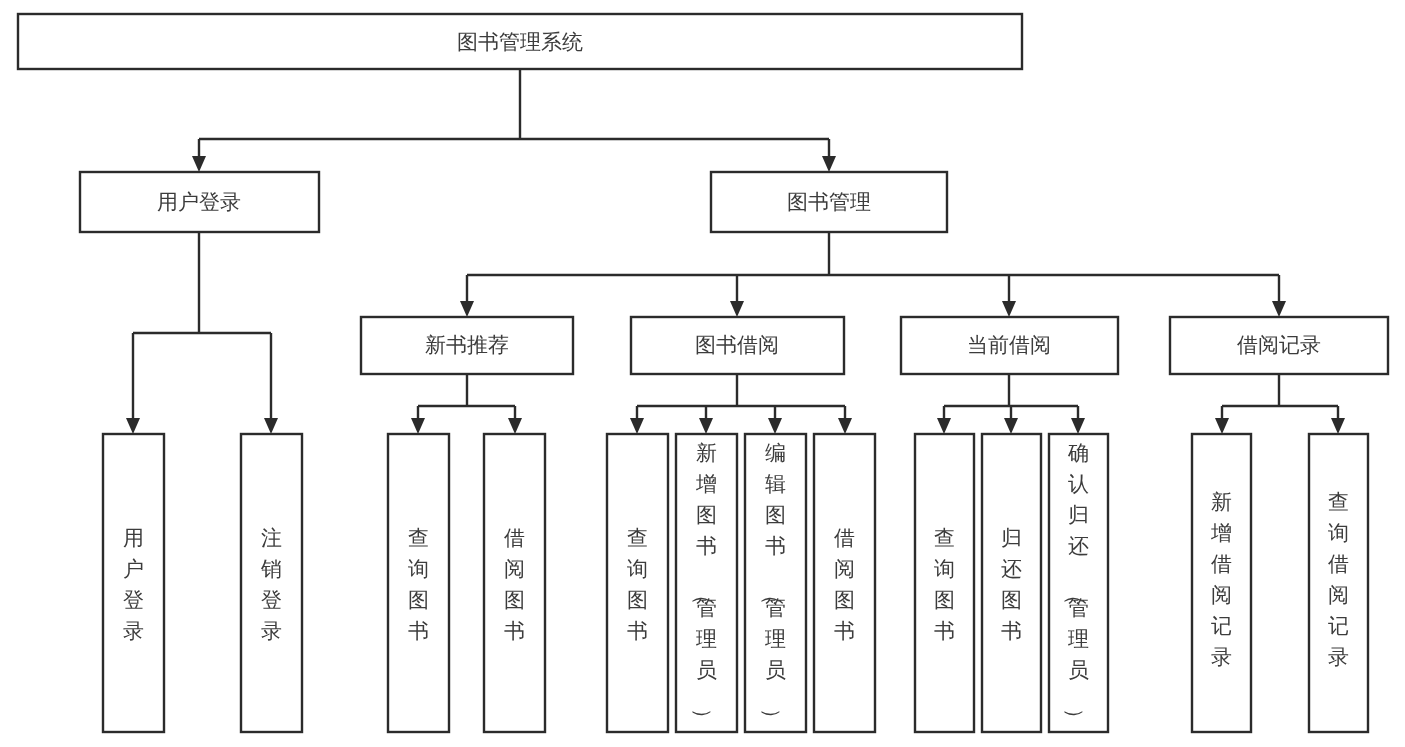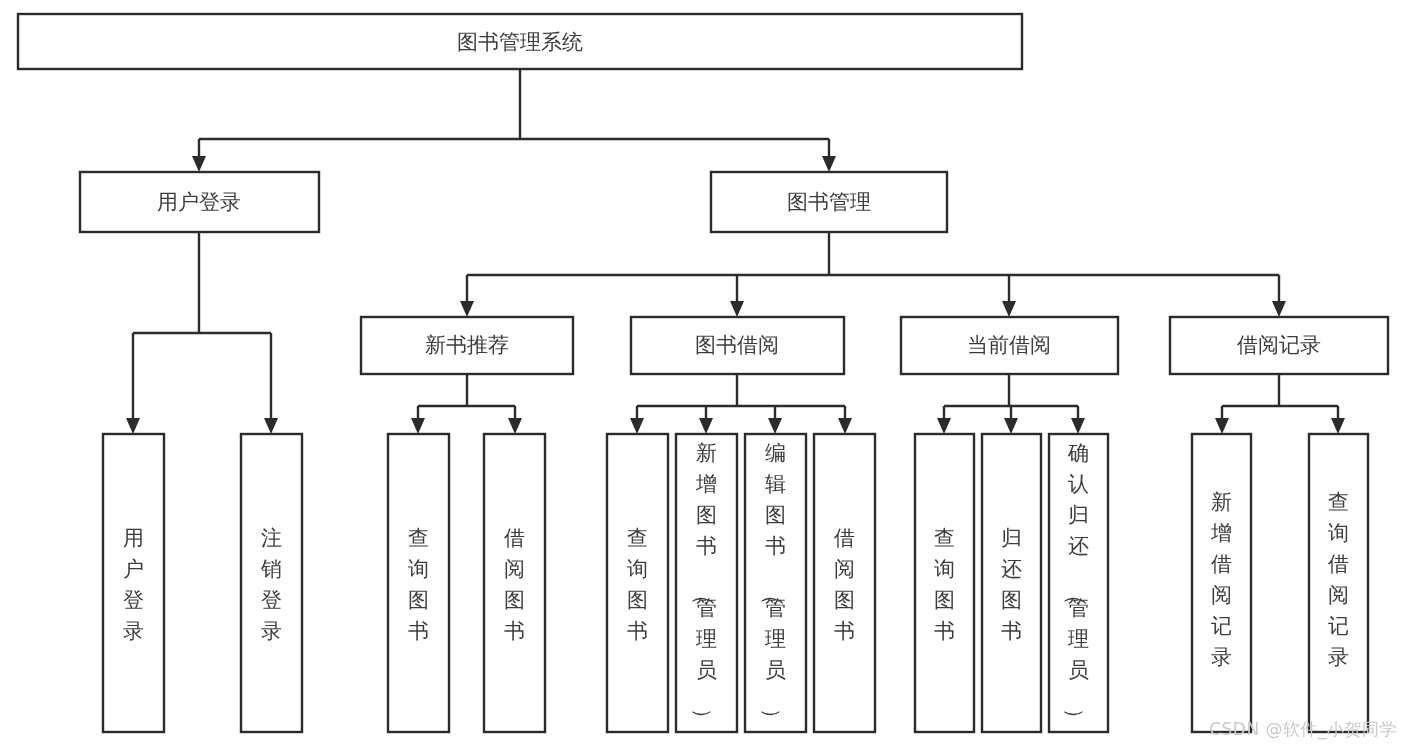--- a/index.html
+++ b/index.html
@@ -205,14 +205,13 @@
           <text class="node-label-vert" x="1221.5" y="508.6"><tspan x="1221.5" dy="0">新</tspan><tspan x="1221.5" dy="31">增</tspan><tspan x="1221.5" dy="31">借</tspan><tspan x="1221.5" dy="31">阅</tspan><tspan x="1221.5" dy="31">记</tspan><tspan x="1221.5" dy="31">录</tspan></text>
         </g>
         <g>
           <rect class="node-box" x="1309" y="434" width="59" height="298"></rect>
           <text class="node-label-vert" x="1338.5" y="508.6"><tspan x="1338.5" dy="0">查</tspan><tspan x="1338.5" dy="31">询</tspan><tspan x="1338.5" dy="31">借</tspan><tspan x="1338.5" dy="31">阅</tspan><tspan x="1338.5" dy="31">记</tspan><tspan x="1338.5" dy="31">录</tspan></text>
         </g>
       </g>
 
   </svg>
 
-  <div class="watermark">CSDN @软件_小贺同学</div>
 </div>
 
 </body></html>

